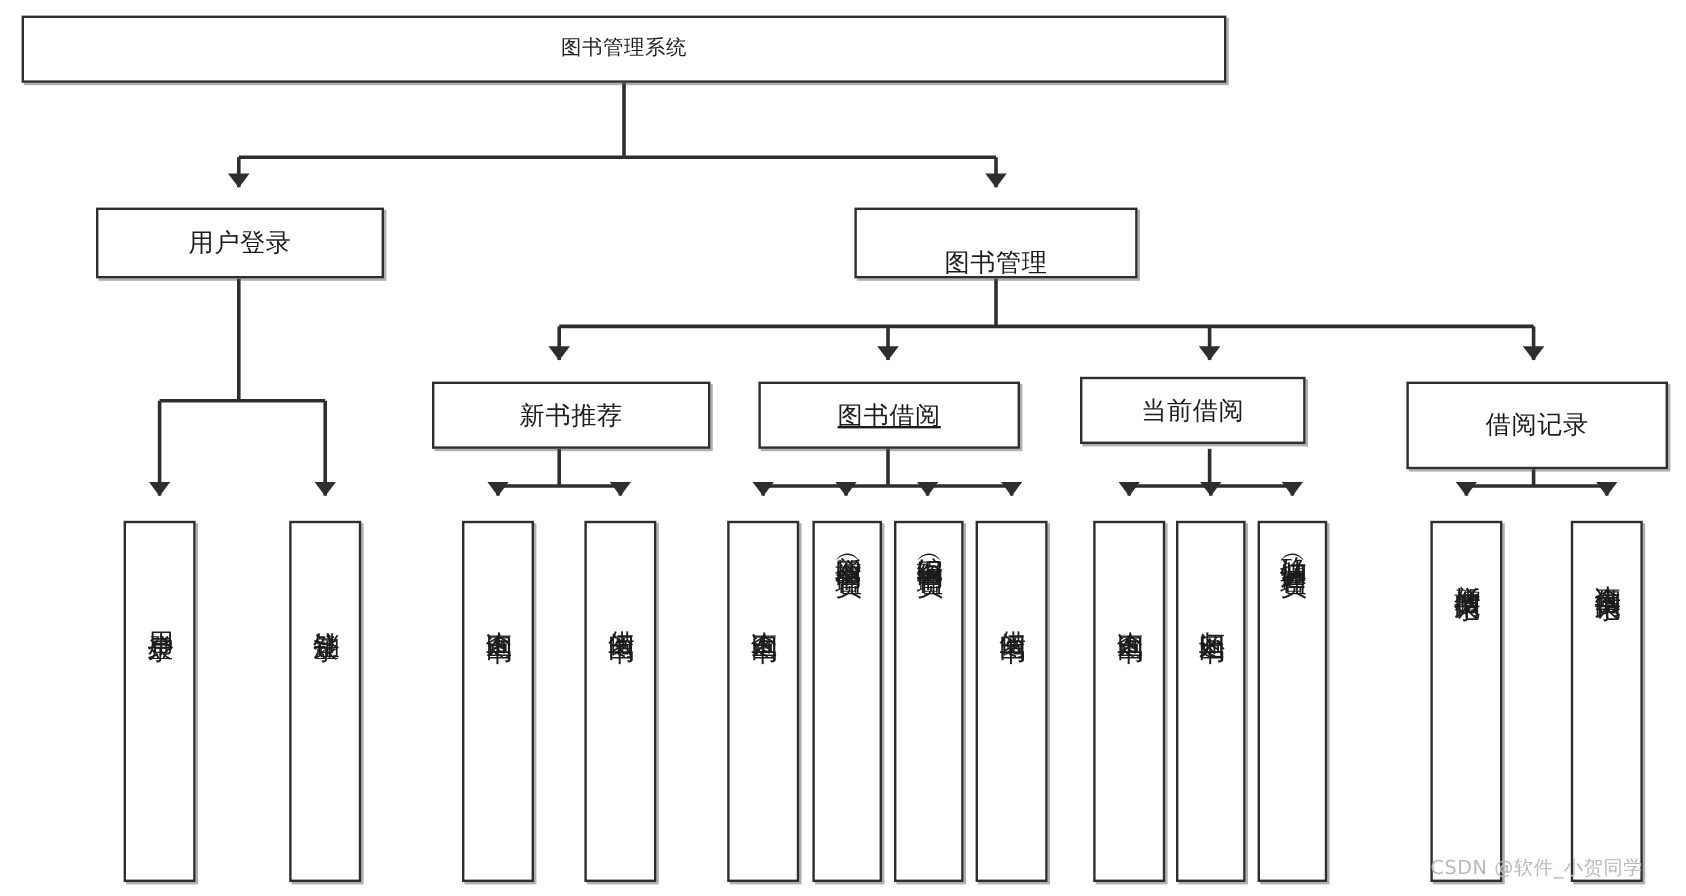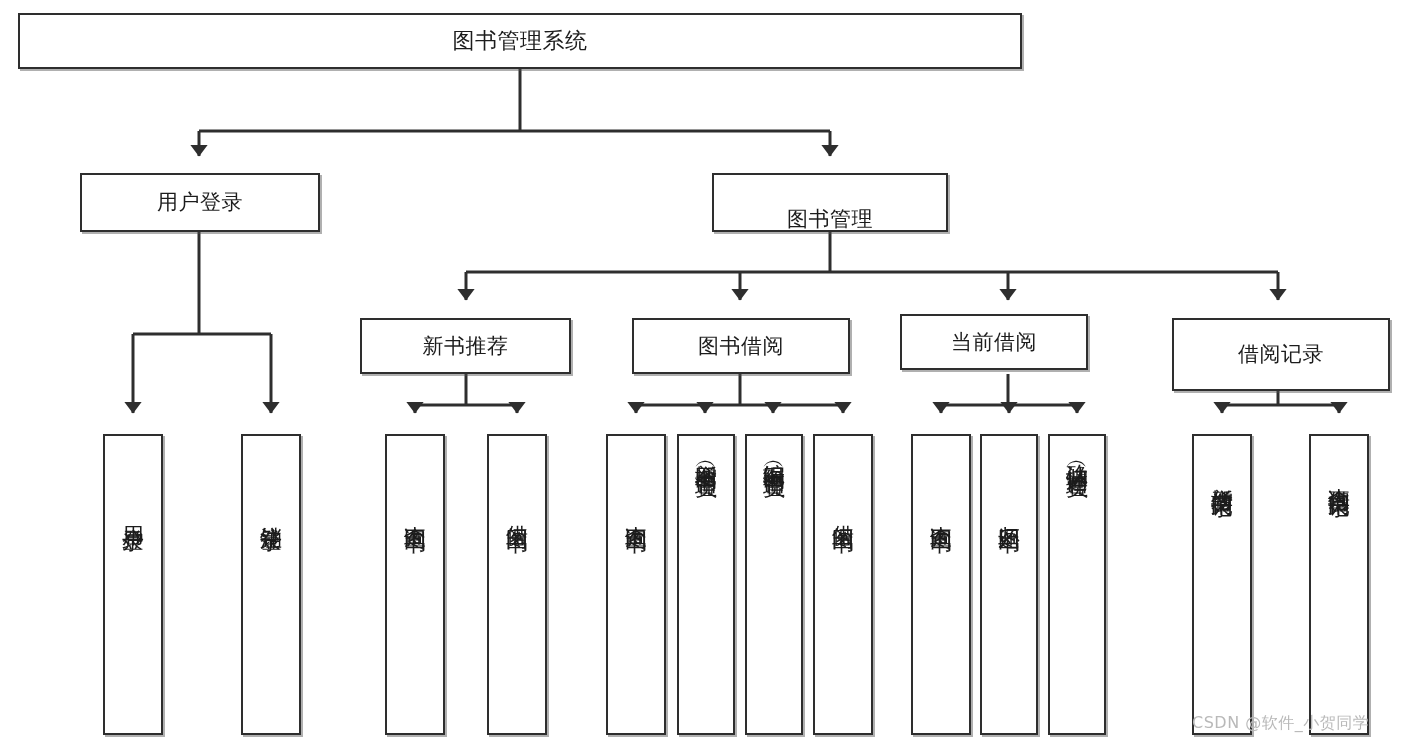--- a/index.html
+++ b/index.html
@@ -48,21 +48,21 @@
   }
   .node.vertical .label {
     writing-mode: vertical-rl;
     text-orientation: upright;
     font-size: 22px;
     line-height: 1.18;
     letter-spacing: 2px;
     white-space: normal;
     max-height: 270px;
   }
-  .node.root .label { font-size: 22px; }
+  .node.root .label { font-size: 17px; }
   .watermark {
     position: absolute;
     font-size: 16px;
     color: #b9b9b9;
     white-space: nowrap;
     letter-spacing: 0.5px;
   }
 </style>
 </head>
 <body>
@@ -126,24 +126,24 @@
     <span class="label">图书管理系统</span>
   </div>
 
   <div class="node" style="left:80px; top:173px; width:240px; height:59px;">
     <span class="label">用户登录</span>
   </div>
   <div class="node" style="left:712px; top:173px; width:236px; height:59px;align-items:flex-end;">
     <span class="label">图书管理</span>
   </div>
 
-  <div class="node" style="left:360px; top:318px; width:211px; height:56px;">
+  <div class="node" style="left:360px; top:318px; width:232px; height:56px;">
     <span class="label">新书推荐</span>
   </div>
-  <div class="node" style="left:632px; top:318px; width:218px; height:56px;">
+  <div class="node" style="left:632px; top:318px; width:218px; height:56px;text-decoration:underline;">
     <span class="label">图书借阅</span>
   </div>
   <div class="node" style="left:900px; top:314px; width:188px; height:56px;">
     <span class="label">当前借阅</span>
   </div>
   <div class="node" style="left:1172px; top:318px; width:218px; height:73px;">
     <span class="label">借阅记录</span>
   </div>
 
   <div class="node vertical" style="left:103px; top:434px; width:60px; height:301px; padding-top:72px;">

